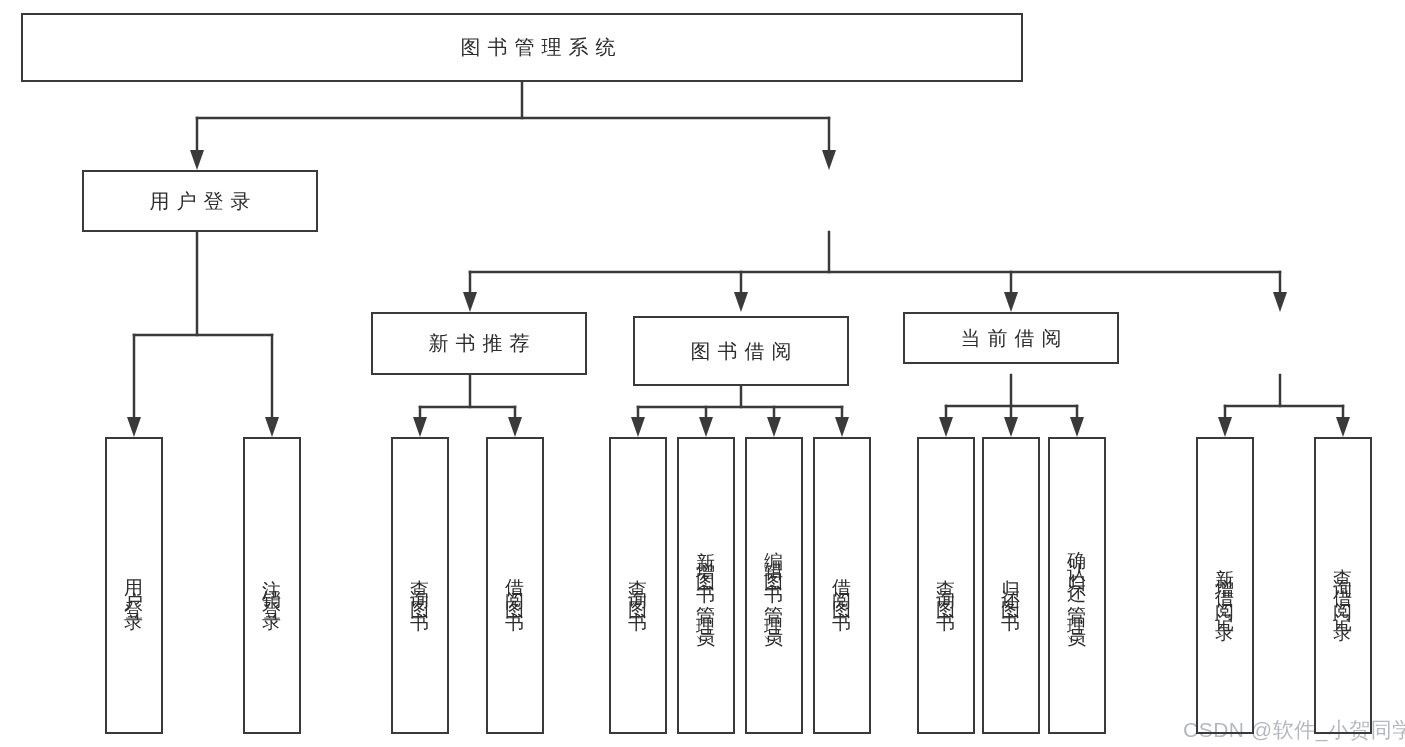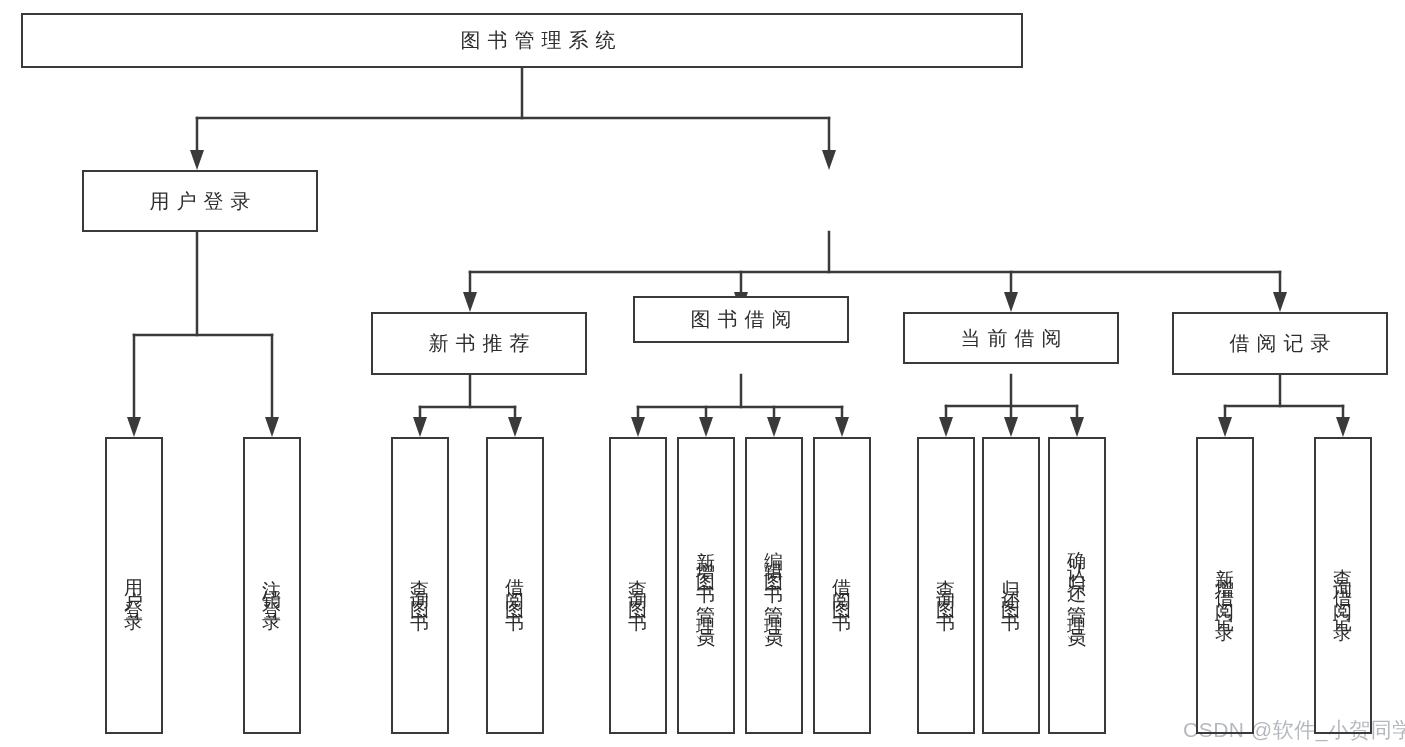--- a/index.html
+++ b/index.html
@@ -143,28 +143,27 @@
     <g>
       <line x1="1280" y1="375" x2="1280" y2="406"></line>
       <line x1="1225" y1="406" x2="1343" y2="406"></line>
       <line x1="1225" y1="406" x2="1225" y2="419"></line>
       <polygon points="1218,417 1232,417 1225,437"></polygon>
       <line x1="1343" y1="406" x2="1343" y2="419"></line>
       <polygon points="1336,417 1350,417 1343,437"></polygon>
     </g>
   </svg>
 
-  <div class="box" style="left:21px; top:13px; width:1002px; height:55px;padding-left:32px;">图书管理系统</div>
+  <div class="box" style="left:21px; top:13px; width:1002px; height:69px;padding-left:32px;">图书管理系统</div>
 
   <div class="box" style="left:82px; top:170px; width:236px; height:62px;">用户登录</div>
 
   <div class="box" style="left:371px; top:312px; width:216px; height:63px;">新书推荐</div>
-  <div class="box" style="left:633px; top:296px; width:216px; height:47px;">图书借阅</div>
+  <div class="box" style="left:633px; top:316px; width:216px; height:70px;">图书借阅</div>
   <div class="box" style="left:903px; top:312px; width:216px; height:52px;">当前借阅</div>
-  <div class="box" style="left:1172px; top:312px; width:216px; height:63px;">借阅记录</div>
 
   <div class="vbox" style="left:105px;">
     <span class="vtext">用户登录</span>
   </div>
   <div class="vbox" style="left:243px;">
     <span class="vtext">注销登录</span>
   </div>
 
   <div class="vbox" style="left:391px;">
     <span class="vtext">查询图书</span>

